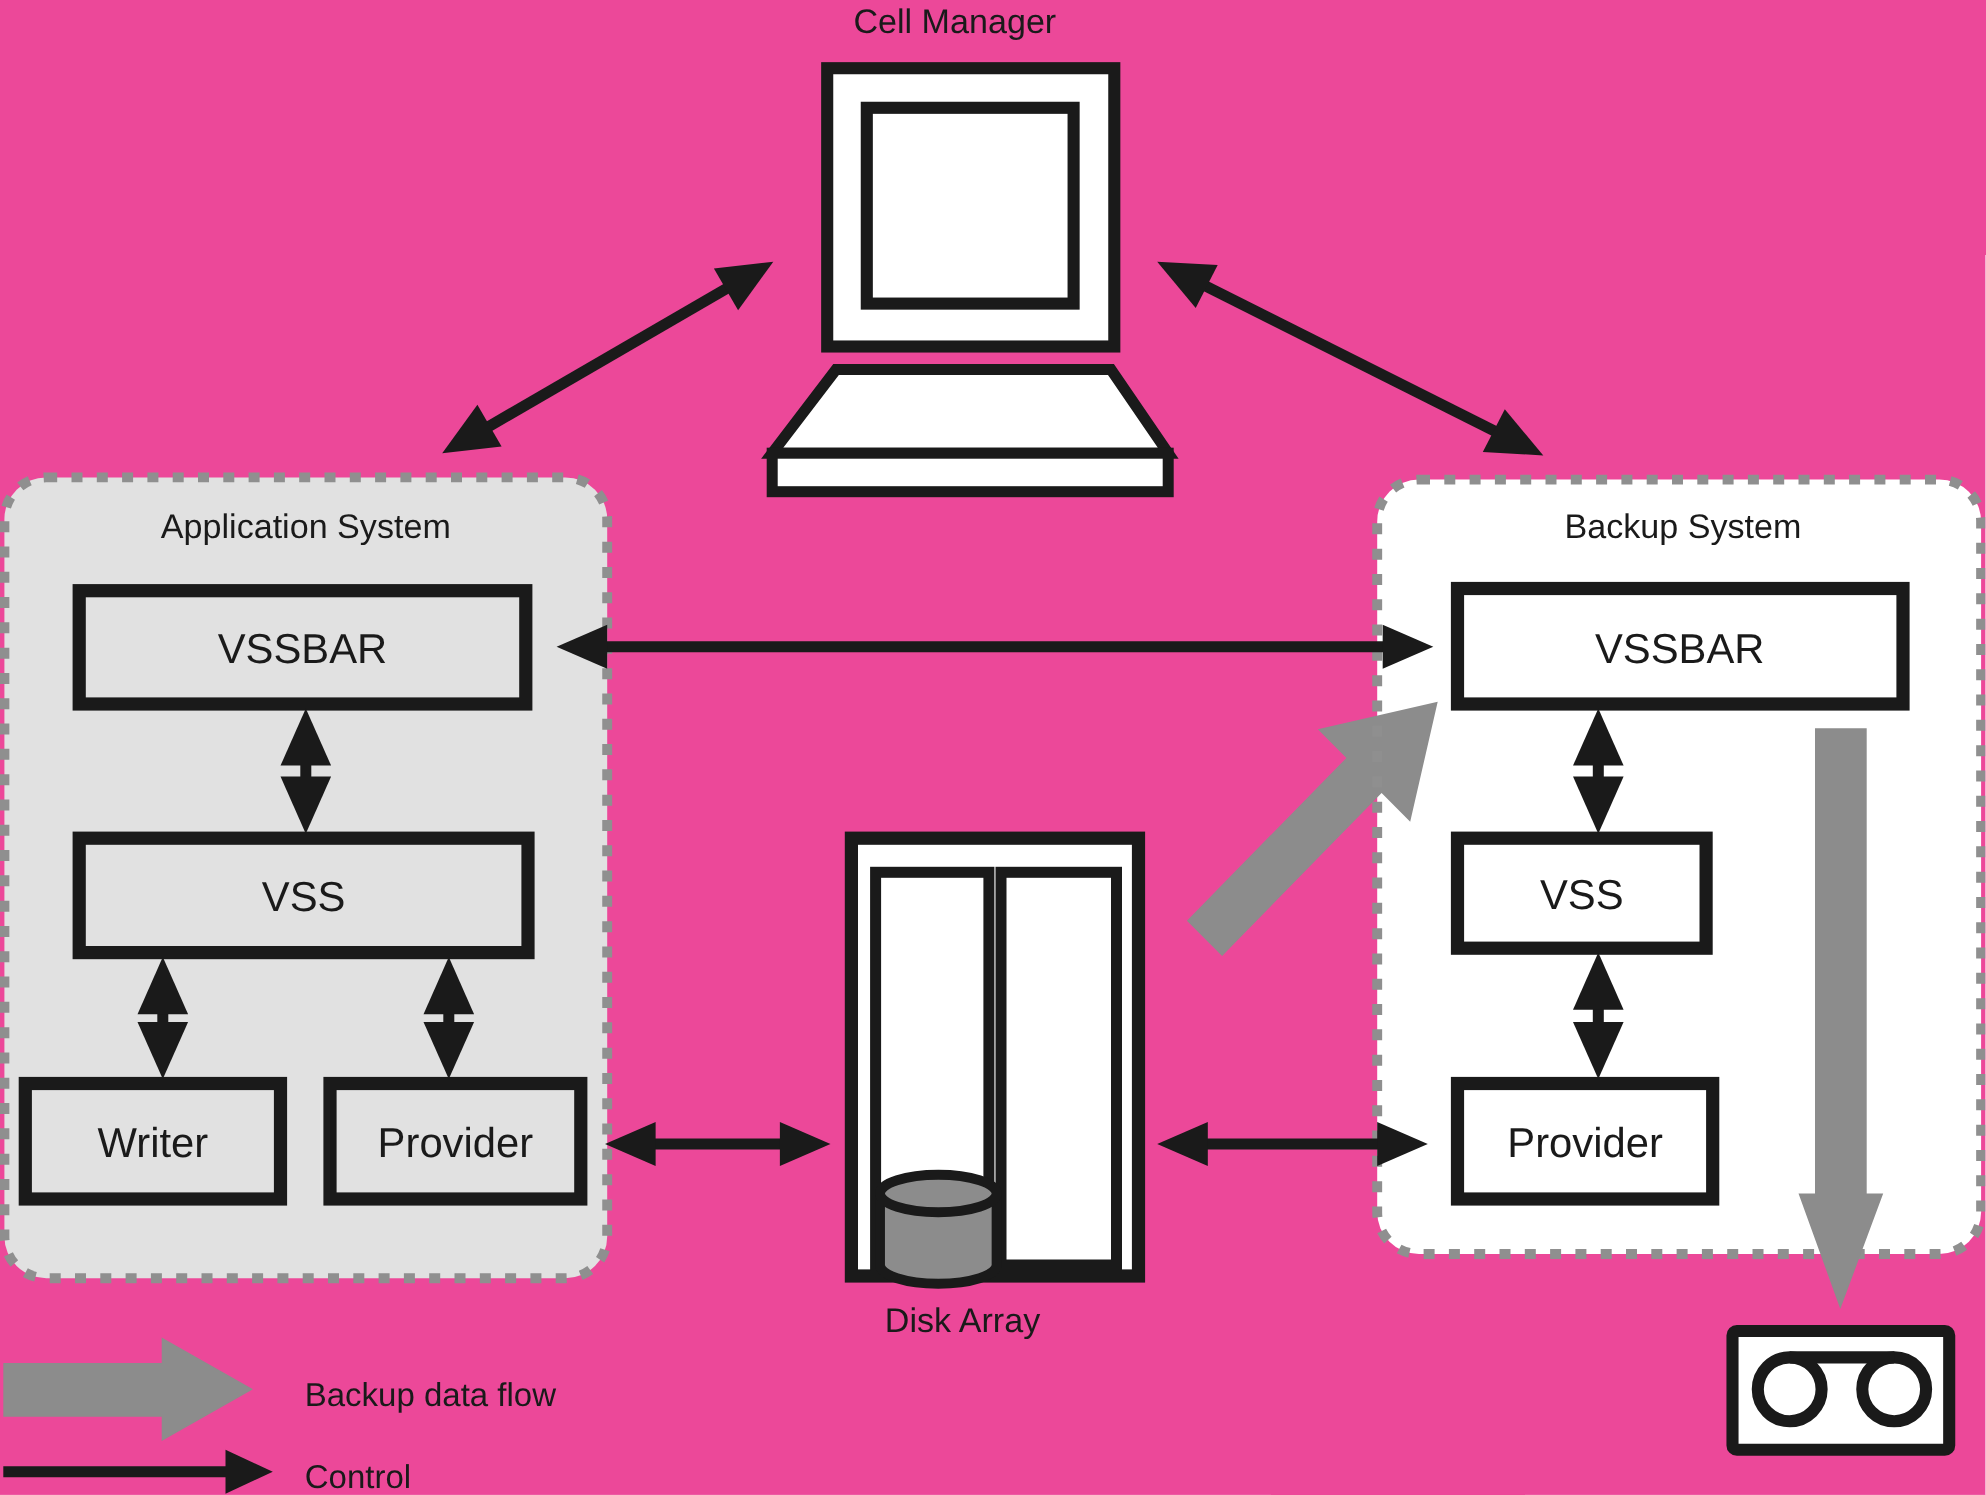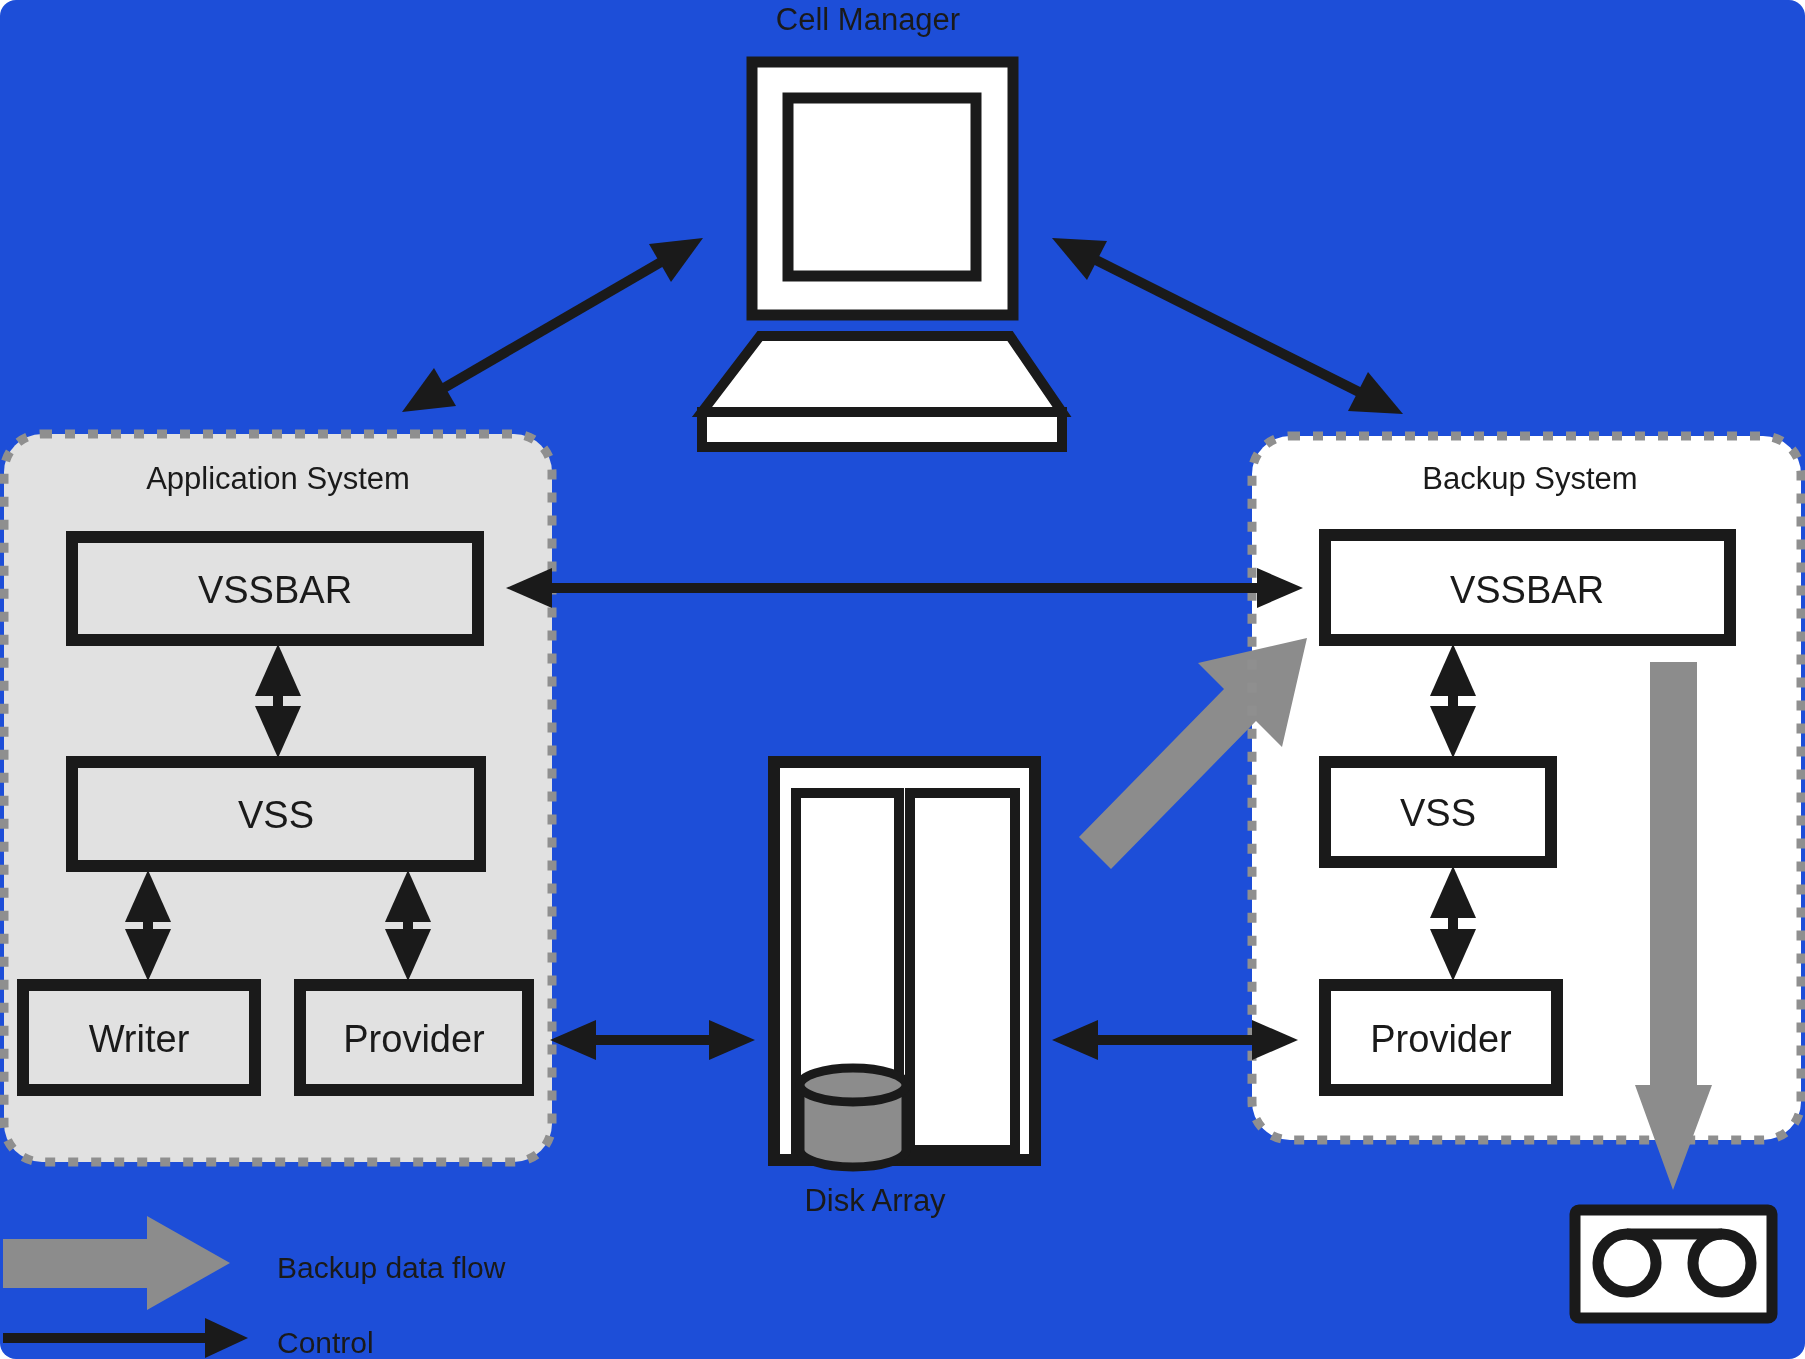--- a/index.html
+++ b/index.html
@@ -1,17 +1,17 @@
 <!DOCTYPE html>
 <html><head>
 <meta charset="utf-8">
 <style>
   html,body{margin:0;padding:0;background:#ffffff;}
-  #stage{position:relative;width:1805px;height:1359px;background:#1d4ed8;overflow:hidden;
-         font-family:"Liberation Sans",sans-serif;border-radius:16px;}
+  #stage{position:relative;width:1805px;height:1359px;background:#ec4899;overflow:hidden;
+         font-family:"Liberation Sans",sans-serif;}
   svg{display:block;}
   text{font-family:"Liberation Sans",sans-serif;fill:#1a1a1a;}
   .box-label{font-size:38px;}
   .panel-title{font-size:31px;}
   .node-label{font-size:31px;}
   .legend-label{font-size:30px;}
   .blackline{stroke:#1a1a1a;stroke-width:10;fill:none;}
   .blackhead{fill:#1a1a1a;stroke:none;}
   .thickbox{fill:#e1e1e1;stroke:#1a1a1a;stroke-width:12;}
   .thickbox-white{fill:#ffffff;stroke:#1a1a1a;stroke-width:12;}

